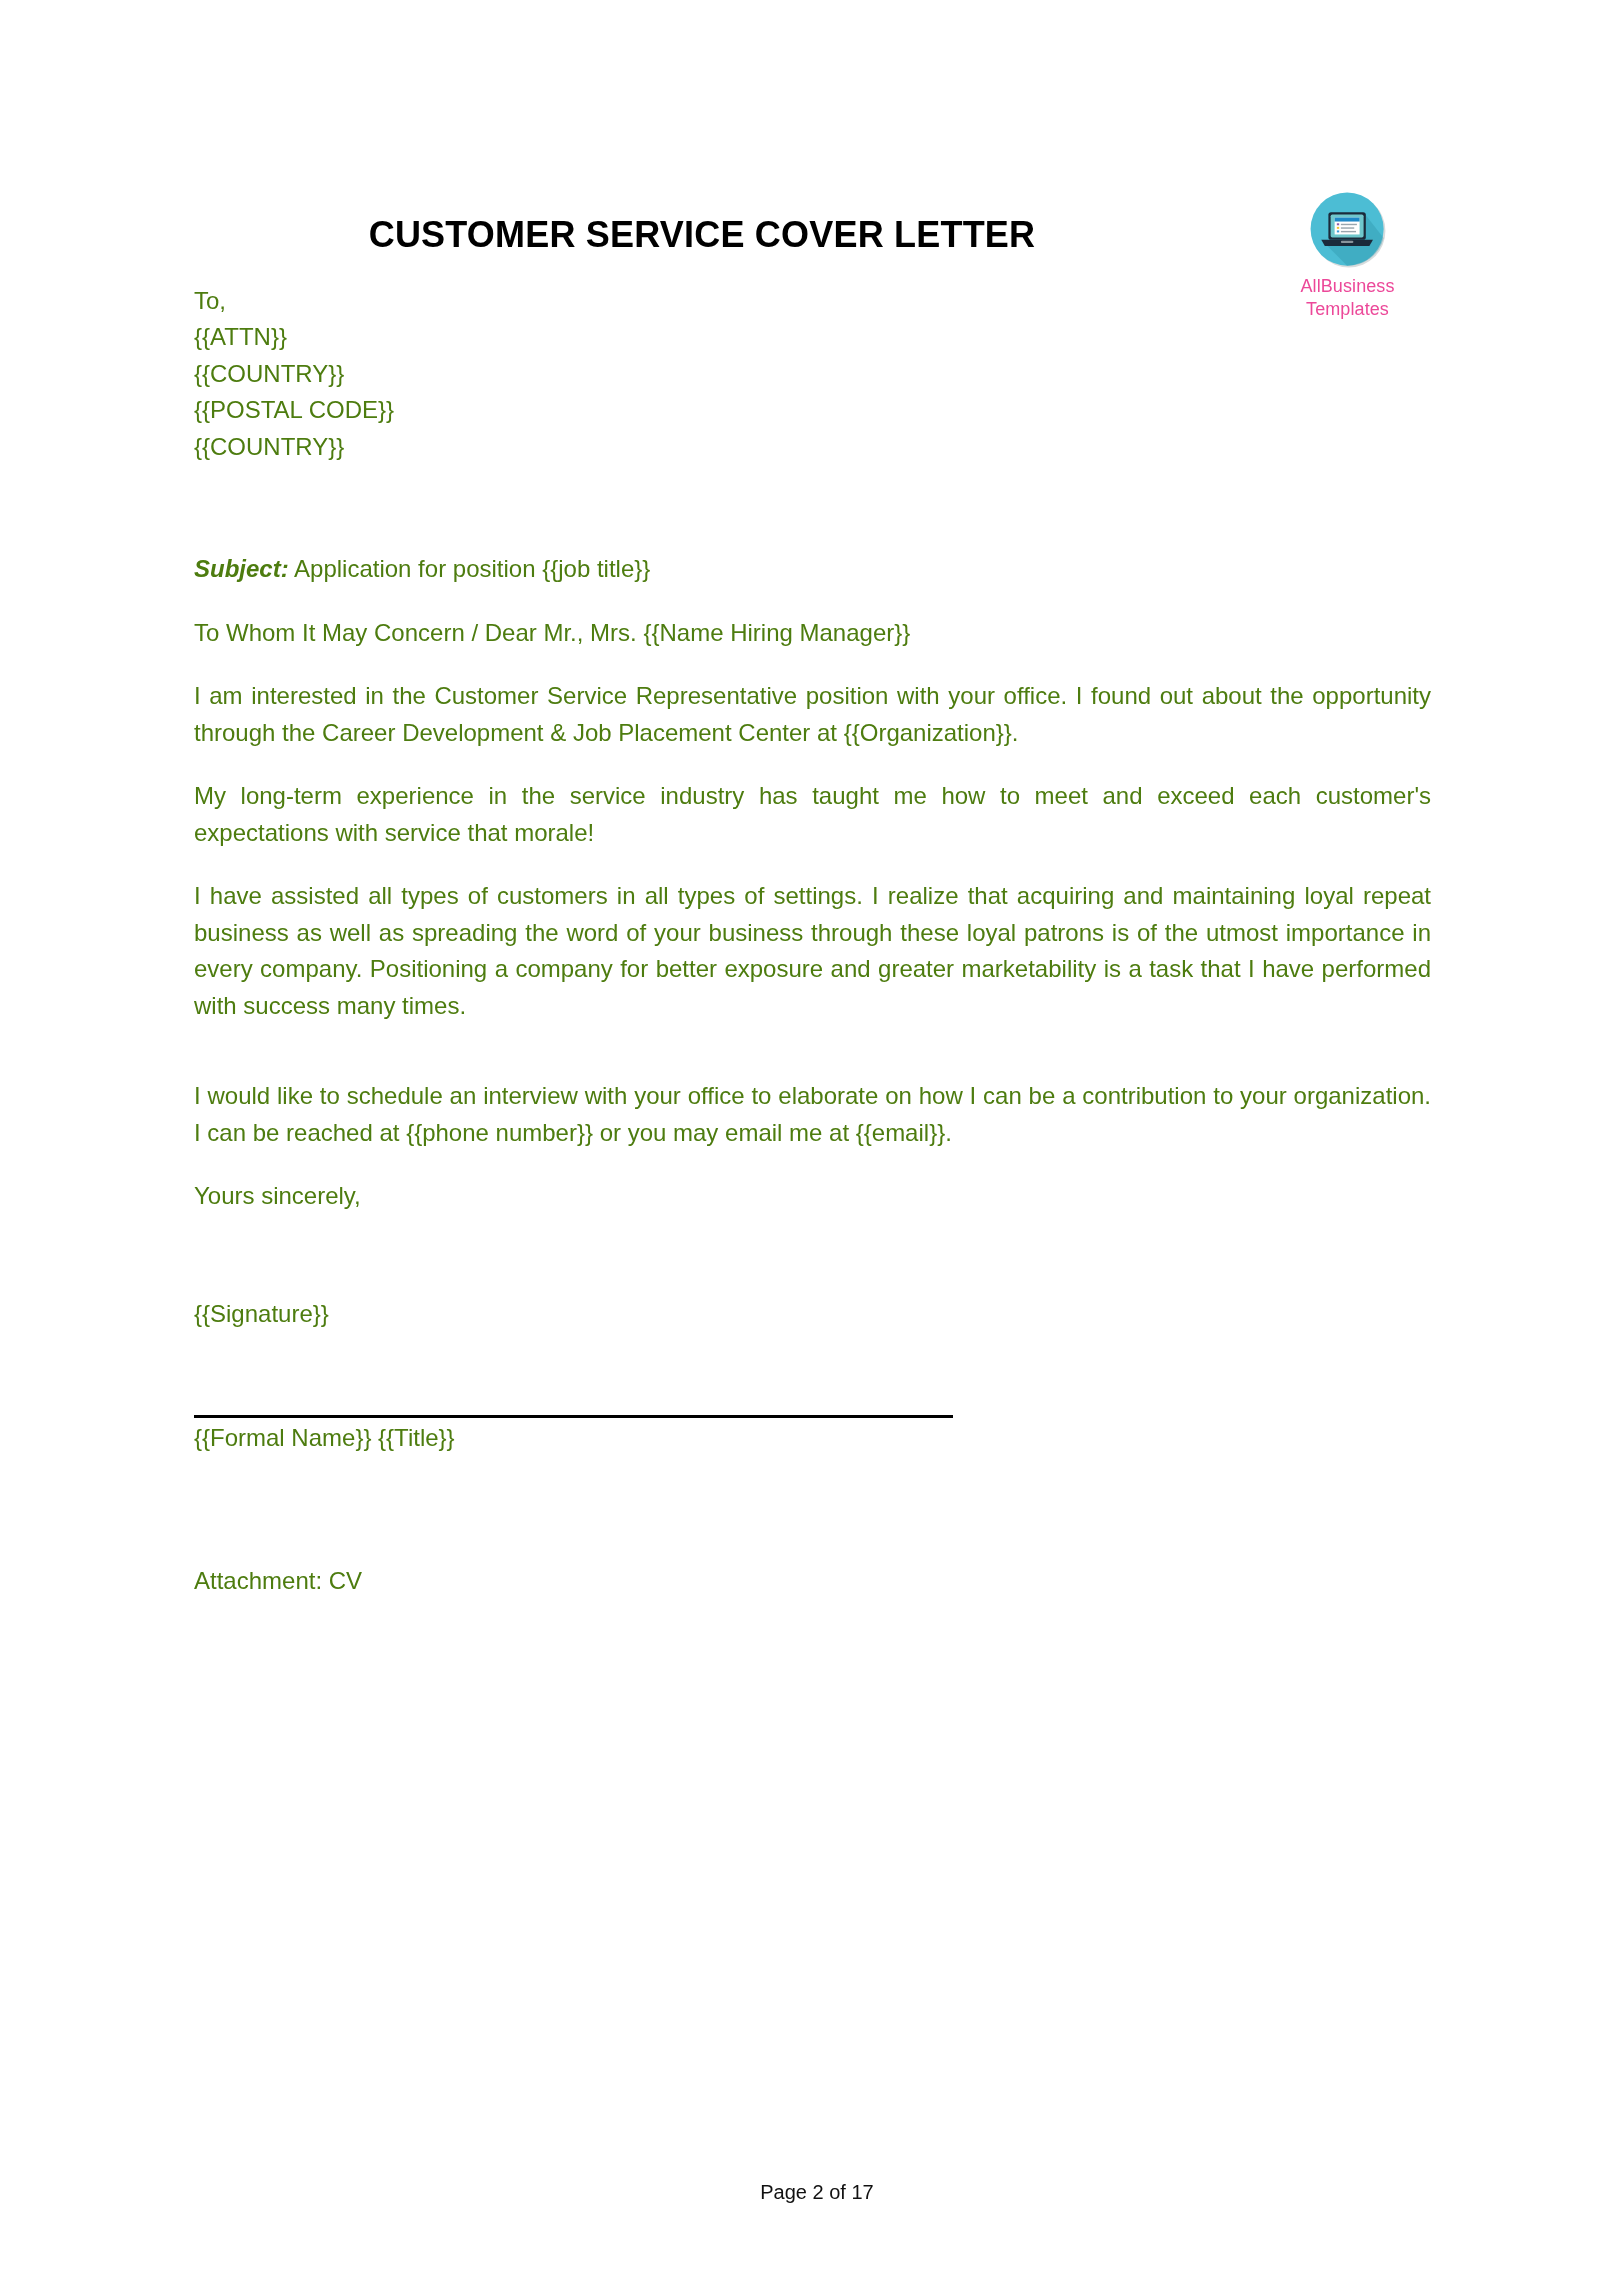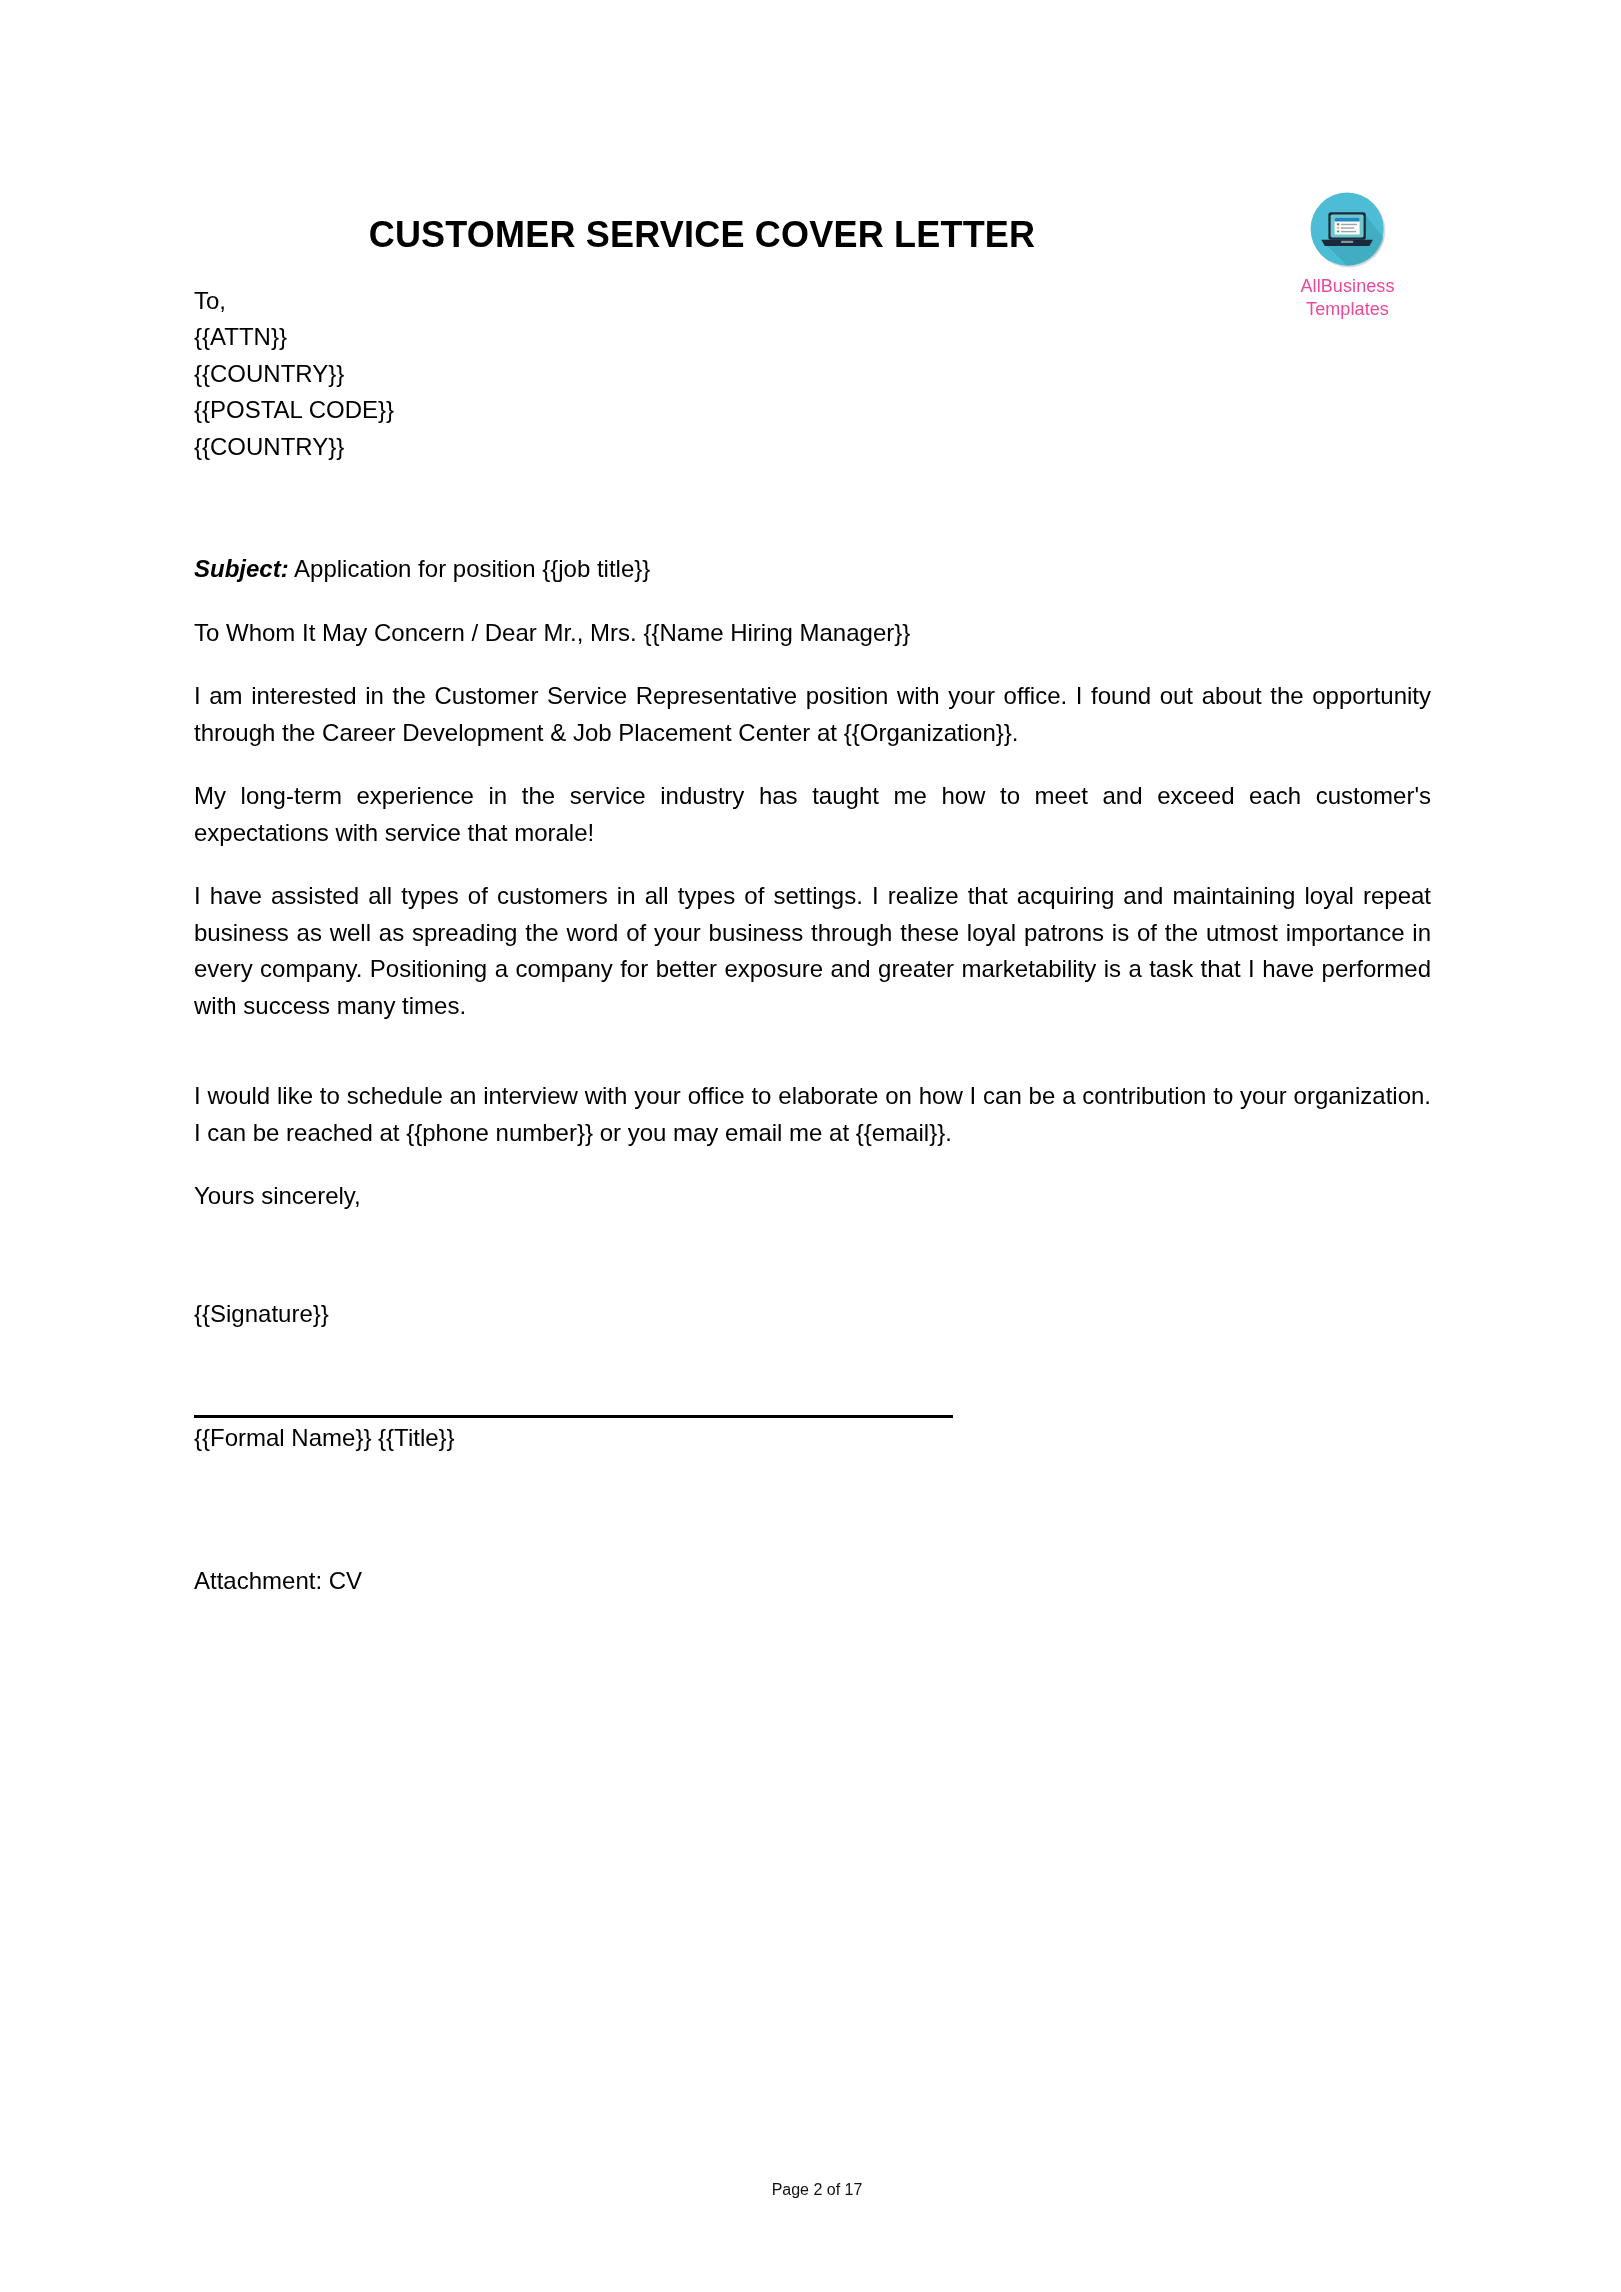--- a/index.html
+++ b/index.html
@@ -69,21 +69,21 @@
   
   .doc-body {
     position: absolute;
     top: 283px;
     left: 194px;
     width: 1237px;
   }
   .blk {
     font-size: 24px;
     line-height: 1.52;
-    color: #000000;
+    color: #4d7c0f;
   }
   .addr-line { white-space: pre; }
   .gap-sm { height: 27px; }
   .gap-md { height: 36px; }
   .gap-lg { height: 50px; }
   .gap-xl { height: 82px; }
   .gap-xxl { height: 107px; }
   .just { text-align: justify; text-justify: inter-word; }
   .subject-label { font-weight: bold; font-style: italic; }
 
@@ -94,21 +94,21 @@
     margin: 0 0 1.8px 0;
   }
 
   
   .doc-footer {
     position: absolute;
     left: 0;
     right: 0;
     top: 2181px;
     text-align: center;
-    font-size: 16px;
+    font-size: 20px;
     color: #111111;
     padding-left: 12px;
   }
 </style>
 </head>
 <body>
 
 <div class="page">
 
   <div class="doc-header">

